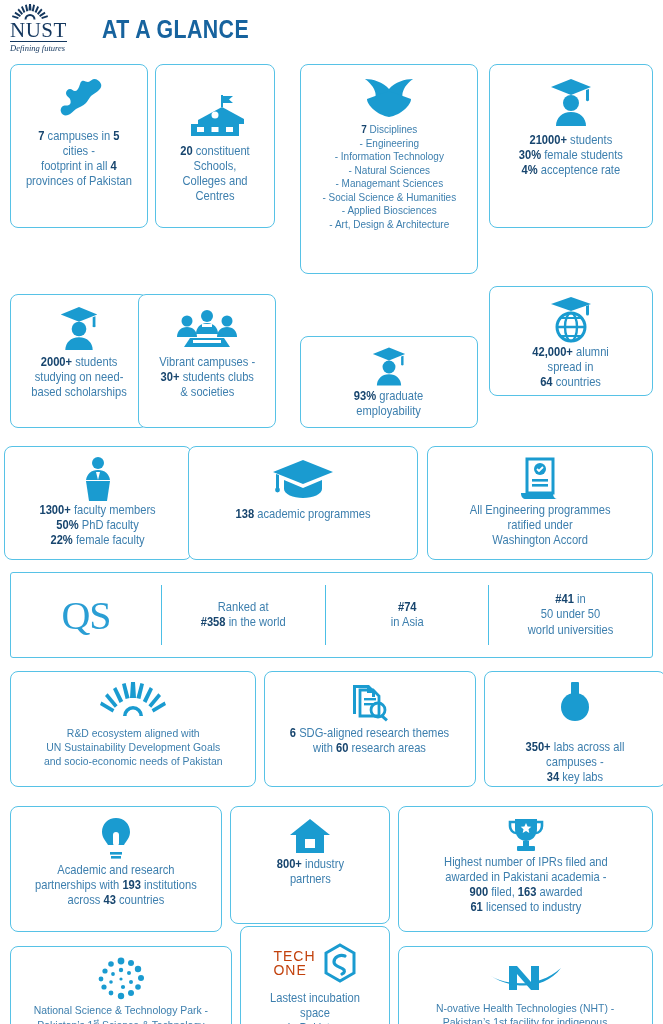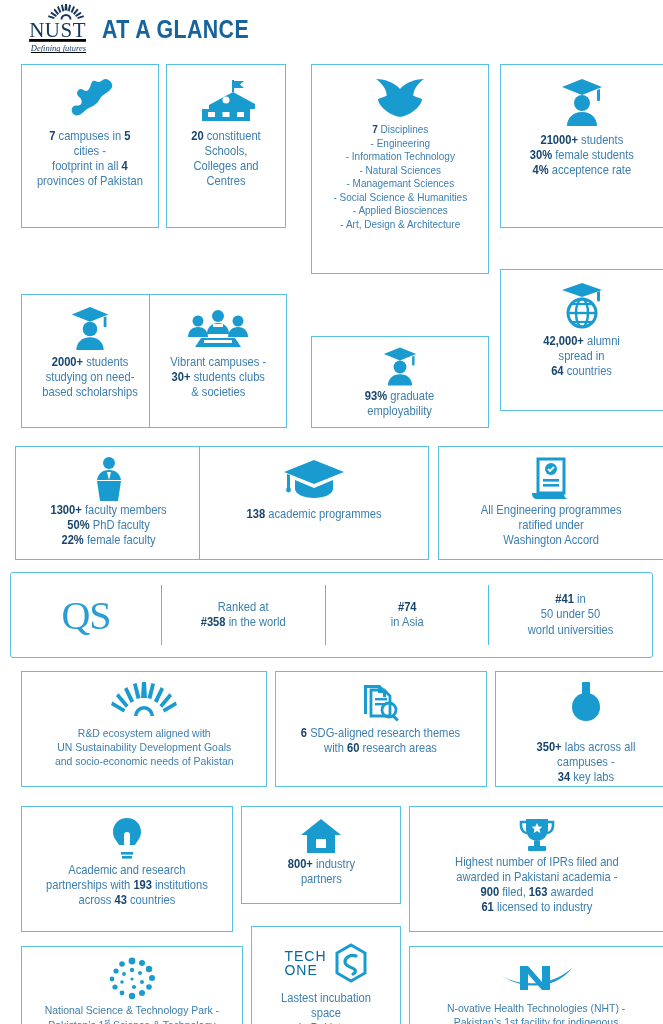--- a/index.html
+++ b/index.html
@@ -12,21 +12,21 @@
   body { overflow: hidden; }
 
   
   .header {
     height: 58px;
     display: flex;
     align-items: center;
     padding-left: 10px;
     gap: 16px;
   }
-  .logo-block { display: flex; flex-direction: column; align-items: flex-end; width: 76px; text-decoration: underline; }
+  .logo-block { display: flex; flex-direction: column; align-items: flex-start; width: 76px; }
   .logo-burst { width: 40px; height: 17px; display: block; }
   .logo-word {
     font-family: "Liberation Serif", serif;
     font-size: 21px;
     letter-spacing: 0.5px;
     color: #14375e;
     line-height: 0.95;
     font-weight: 400;
     border-bottom: 1.2px solid #14375e;
     padding-bottom: 1px;
@@ -48,29 +48,28 @@
     transform: scaleX(0.82);
     transform-origin: left center;
     white-space: nowrap;
   }
 
   
   .board { position: relative; width: 663px; height: 966px; }
   .card {
     position: absolute;
     border: 1.3px solid #57c2e6;
-    border-radius: 0;
+    border-radius: 8px;
     background: #ffffff;
     display: flex;
     flex-direction: column;
     align-items: center;
     justify-content: flex-start;
     padding: 8px 6px 8px;
     overflow: hidden;
-    margin-left: 11px;
   }
   .icon { display: flex; align-items: center; justify-content: center; }
   .icon svg { display: block; fill: #1a9bd0; }
   .txt {
     font-family: "Liberation Sans Narrow", "Liberation Sans", sans-serif;
     font-size: 12.4px;
     line-height: 1.22;
     color: #3d7fae;
     text-align: center;
     transform: scaleX(0.9);
@@ -96,21 +95,21 @@
   .qs-cell {
     flex: 1; display: flex; align-items: center; justify-content: center;
     border-left: 1.6px solid #4cbfe6; margin: 12px 0;
   }
   .qs-cell:first-of-type { border-left: none; }
 
   
   .techone { display: flex; align-items: center; gap: 7px; }
   .techone-word {
     font-family: "Liberation Sans Narrow", "Liberation Sans", sans-serif;
-    color: #0369a1; font-size: 14px; line-height: 1.02; letter-spacing: 1px;
+    color: #c2410c; font-size: 14px; line-height: 1.02; letter-spacing: 1px;
     text-align: left;
   }
 </style>
 </head>
 <body>
 
 <div class="header">
   <div class="logo-block">
     <span class="icon">
       <svg class="logo-burst" viewBox="0 0 80 34">
@@ -140,21 +139,21 @@
 
   <div class="card" style="left:10px;top:6px;width:138px;height:164px;">
     <span class="icon" style="height:56px;">
       <svg width="52" height="50" viewBox="0 0 52 50">
         <path d="M41 3c3 0 6 2 7 5 1 3-1 5-3 7-2 2-5 3-7 5-2 2-3 5-5 7-3 3-7 4-10 6-3 2-5 5-8 6-3 1-6 0-7-3-1-2 0-5 2-6 2-1 4 0 6-1 2-1 2-4 1-6-1-2-4-3-4-6 0-2 2-4 4-4 2 0 3 2 5 2 2 0 3-2 4-4 1-2 1-5 3-6 2-1 4 1 6 1 2 0 4-3 6-3z"></path>
       </svg>
     </span>
     <div class="txt"><b>7</b> campuses in <b>5</b><br>cities -<br>footprint in  all <b>4</b><br>provinces of Pakistan</div>
   </div>
 
-  <div class="card" style="left:155px;top:6px;width:120px;height:164px;">
+  <div class="card" style="left:155px;top:6px;width:120px;height:164px;justify-content:center;">
     <span class="icon" style="height:56px;">
       <svg width="58" height="46" viewBox="0 0 58 46">
         <rect x="35" y="2" width="2" height="12"></rect>
         <path d="M37 3h10l-4 3.5 4 3.5H37z"></path>
         <path d="M36 14 12 27v4h48v-4z"></path>
         <rect x="12" y="31" width="48" height="12" transform="translate(-7,0)"></rect>
         <circle cx="29" cy="22" r="3.5" fill="#fff"></circle>
         <rect x="11" y="34" width="7" height="5" fill="#fff"></rect>
         <rect x="25.5" y="34" width="7" height="5" fill="#fff"></rect>
         <rect x="40" y="34" width="7" height="5" fill="#fff"></rect>
@@ -219,21 +218,21 @@
       <svg width="38" height="42" viewBox="0 0 46 52">
         <path d="M23 2 3 10l20 8 20-8z"></path>
         <path d="M38 13v9a1.6 1.6 0 1 0 3 0v-10z"></path>
         <circle cx="23" cy="26" r="8"></circle>
         <path d="M23 35c-9 0-15 6-15 14h30c0-8-6-14-15-14z"></path>
       </svg>
     </span>
     <div class="txt"><b>93%</b> graduate<br>employability</div>
   </div>
 
-  <div class="card" style="left:489px;top:211px;width:164px;height:142px;">
+  <div class="card" style="left:489px;top:228px;width:164px;height:110px;">
     <span class="icon" style="height:56px;">
       <svg width="52" height="50" viewBox="0 0 52 50">
         <path d="M26 2 6 9l20 7 20-7z"></path>
         <path d="M41 11v8a1.5 1.5 0 1 0 3 0v-9z"></path>
         <circle cx="26" cy="32" r="14" fill="none" stroke="#1a9bd0" stroke-width="3"></circle>
         <ellipse cx="26" cy="32" rx="6" ry="14" fill="none" stroke="#1a9bd0" stroke-width="2.4"></ellipse>
         <line x1="12" y1="32" x2="40" y2="32" stroke="#1a9bd0" stroke-width="2.4"></line>
         <line x1="14.5" y1="23" x2="37.5" y2="23" stroke="#1a9bd0" stroke-width="2.2"></line>
         <line x1="14.5" y1="41" x2="37.5" y2="41" stroke="#1a9bd0" stroke-width="2.2"></line>
       </svg>
@@ -344,21 +343,21 @@
         <path d="M19 2C11 2 5 8 5 16c0 6 4 9 6 13h16c2-4 6-7 6-13 0-8-6-14-14-14z"></path>
         <rect x="12" y="32" width="14" height="2.6" fill="#fff"></rect>
         <rect x="13" y="36" width="12" height="2.6"></rect>
         <rect x="14" y="40" width="10" height="2.6"></rect>
         <rect x="16" y="16" width="6" height="14" rx="3" fill="#fff"></rect>
       </svg>
     </span>
     <div class="txt">Academic and research<br>partnerships with <b>193</b> institutions<br>across <b>43</b> countries</div>
   </div>
 
-  <div class="card" style="left:230px;top:748px;width:160px;height:98px;">
+  <div class="card" style="left:230px;top:748px;width:160px;height:118px;">
     <span class="icon" style="height:42px;">
       <svg width="44" height="38" viewBox="0 0 44 38">
         <path d="M22 2 2 18h6v18h28V18h6z"></path>
         <rect x="17" y="22" width="10" height="9" fill="#fff"></rect>
         <path d="M30 4h5v7l-5-4z" fill="#fff"></path>
       </svg>
     </span>
     <div class="txt"><b>800+</b> industry<br>partners</div>
   </div>
 

